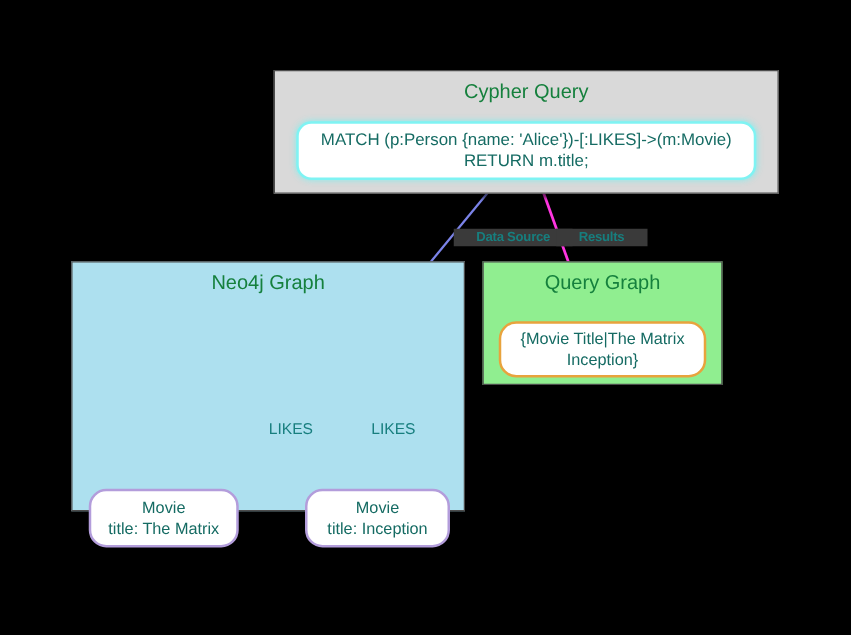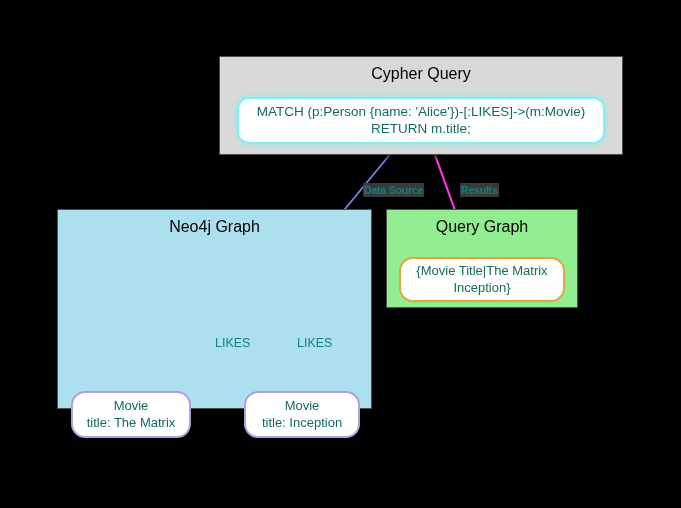--- a/index.html
+++ b/index.html
@@ -35,21 +35,21 @@
     position: absolute;
     box-sizing: border-box;
     border: 1px solid #4d4d4d;
     box-shadow: 3px 3px 3px rgba(0,0,0,0.55);
   }
   .cluster-title {
     position: absolute;
     left: 0;
     width: 100%;
     text-align: center;
-    color: #000000;
+    color: #15803d;
     font-size: 16px;
     font-family: "Liberation Sans", sans-serif;
   }
 
   #cluster-query {
     left: 219px;
     top: 56px;
     width: 404px;
     height: 99px;
     background: #d9d9d9;
@@ -142,27 +142,27 @@
   
   .edge-label {
     position: absolute;
     color: #177e7e;
     font-size: 11.5px;
     font-family: "Liberation Sans", sans-serif;
     white-space: nowrap;
   }
   .edge-label.boxed {
     background: #3a3a3a;
-    padding: 1px 1px;
+    padding: 1px 18px;
     font-size: 10.5px;
     font-weight: bold;
     letter-spacing: -0.2px;
   }
   #label-data-source { left: 363px; top: 183px; }
-  #label-results     { left: 460px; top: 183px; }
+  #label-results     { left: 445px; top: 183px; }
   #label-likes-left  { left: 215px; top: 336px; font-size: 12.5px; }
   #label-likes-right { left: 297px; top: 336px; font-size: 12.5px; }
 </style>
 </head>
 <body>
 
 <div id="canvas">
 
   <svg class="edges" viewBox="0 0 681 508">
     <defs>

